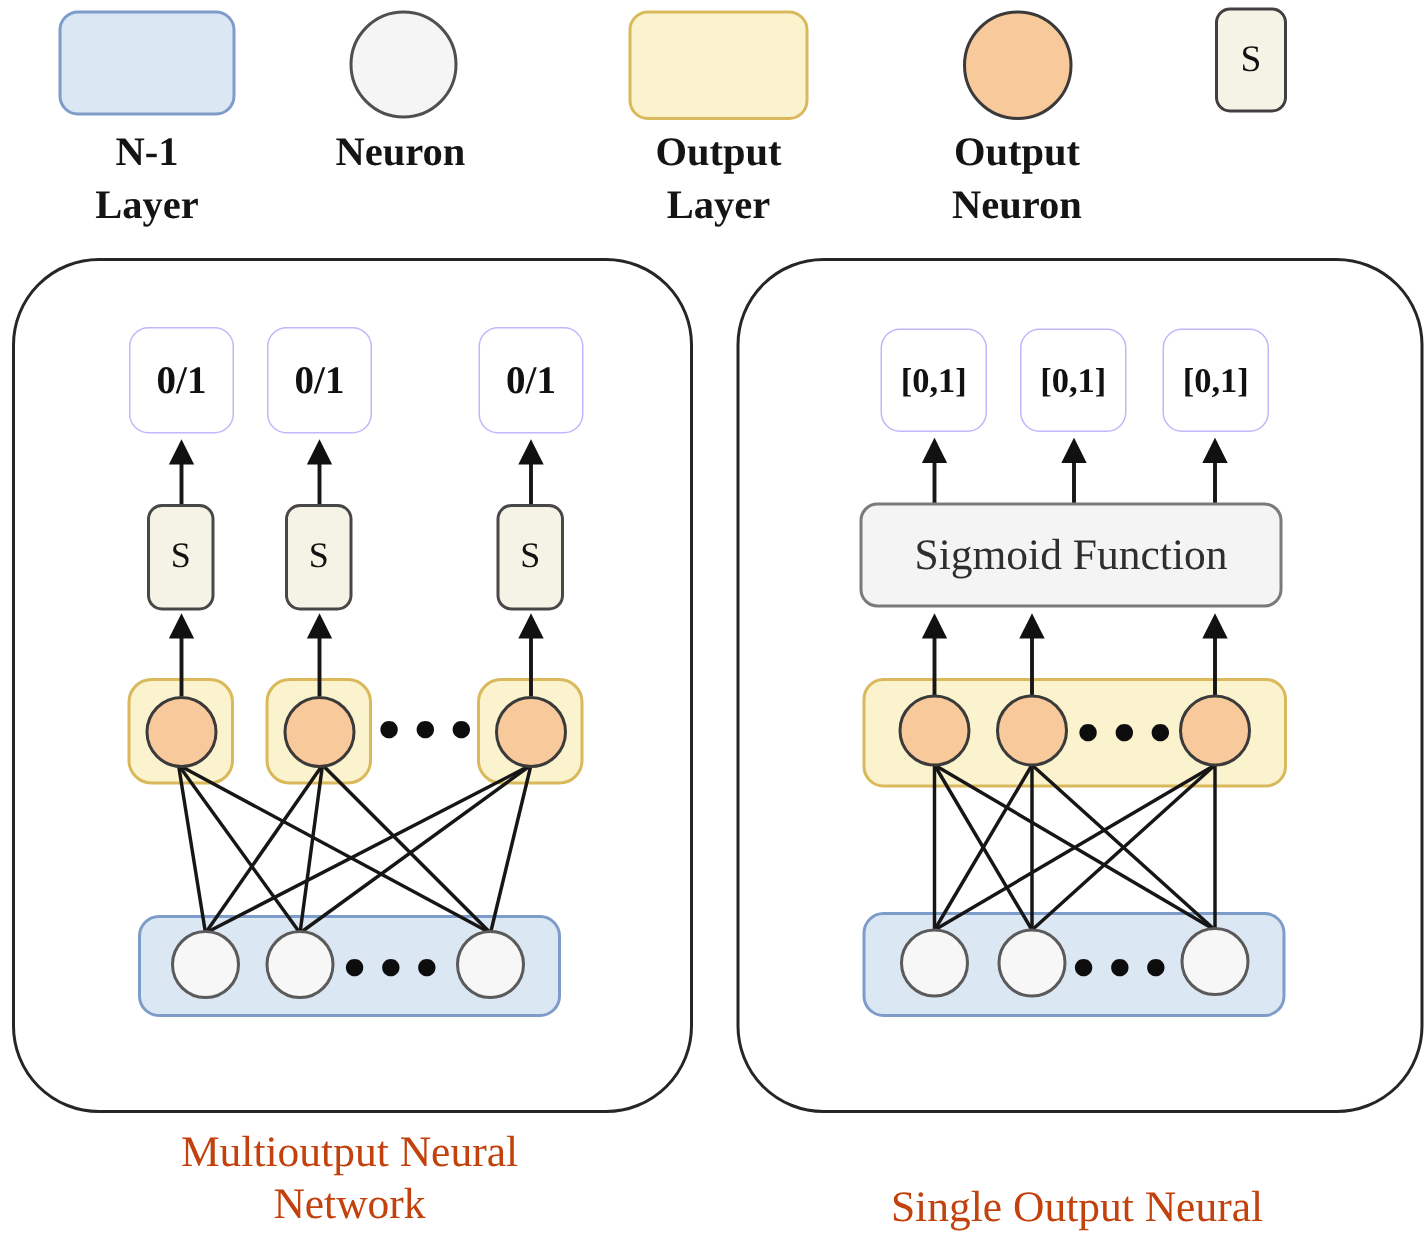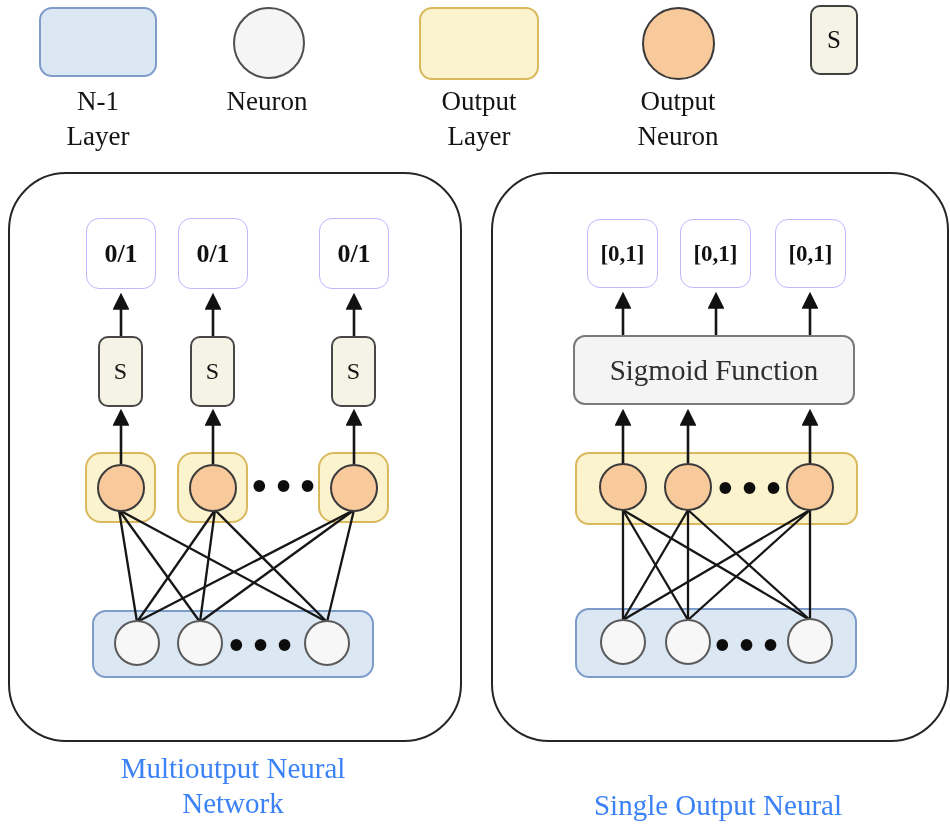--- a/index.html
+++ b/index.html
@@ -8,21 +8,21 @@
   .abs{position:absolute;box-sizing:border-box;}
 
   
   .lg-rect{border-radius:13px;}
   .lg-n1{left:39px;top:7px;width:118px;height:70px;background:#DCE7F4;border:2.5px solid #7E9CC9;}
   .lg-neuron{left:233px;top:7px;width:72px;height:72px;border-radius:50%;background:#F5F5F5;border:2.5px solid #4F4F4F;}
   .lg-outlayer{left:419px;top:7px;width:120px;height:73px;background:#FBF2CE;border:2.5px solid #D9B95C;}
   .lg-outneuron{left:642px;top:7px;width:73px;height:73px;border-radius:50%;background:#F8C99A;border:2.5px solid #3A3A3A;}
   .lg-sig{left:810px;top:5px;width:48px;height:70px;background:#F5F3E6;border:2.5px solid #404040;border-radius:10px;
           display:flex;align-items:center;justify-content:center;font-size:25px;}
-  .lg-label{position:absolute;text-align:center;font-size:27px;line-height:1.28;white-space:pre-line;color:#141414;}
+  .lg-label{position:absolute;text-align:center;font-size:27px;line-height:1.28;white-space:pre-line;color:#141414;font-weight:bold;}
 
   
   .panel{position:absolute;top:172px;height:566px;border:2.5px solid #262626;border-radius:58px;background:transparent;}
 
   
   .obox{width:70px;height:71px;background:#ffffff;border:1px solid #c4b5fd;border-radius:13px;
         display:flex;align-items:center;justify-content:center;font-size:26px;font-weight:700;z-index:4;font-family:Liberation Serif, serif;}
   .sbox{width:45px;height:71px;background:#F5F3E6;border:2.5px solid #474747;border-radius:10px;
         display:flex;align-items:center;justify-content:center;font-size:24px;z-index:4;}
   .ybox{width:71px;height:71px;background:#FBF2CE;border:2.5px solid #D9B95C;border-radius:16px;z-index:2;}
@@ -30,21 +30,21 @@
   .blue-layer{background:#DCE7F4;border:2px solid #7E9CC9;}
   .yellow-layer{background:#FBF2CE;border:2px solid #D9B95C;}
   .ocirc{width:48px;height:48px;border-radius:50%;background:#F8C99A;border:2.5px solid #3A3A3A;z-index:4;}
   .wcirc{width:46px;height:46px;border-radius:50%;background:#F7F7F7;border:2px solid #5A5A5A;z-index:4;}
   .sigbig{left:573px;top:335px;width:282px;height:70px;background:#F4F4F4;border:2.5px solid #7A7A7A;border-radius:12px;
           display:flex;align-items:center;justify-content:center;font-size:29px;color:#2E2E2E;z-index:4;}
 
   .dots{position:absolute;transform:translate(-50%,-50%);font-family:"DejaVu Sans",sans-serif;
         font-size:33px;font-weight:700;letter-spacing:3px;color:#0D0D0D;z-index:5;white-space:nowrap;}
 
-  .caption{position:absolute;text-align:center;font-size:29px;line-height:1.22;white-space:pre-line;color:#3b82f6;}
+  .caption{position:absolute;text-align:center;font-size:29px;line-height:1.22;white-space:pre-line;color:#c2410c;}
 
   svg.wires{position:absolute;left:0;top:0;z-index:3;pointer-events:none;}
   svg.wires line{stroke:#161616;}
   .conn{stroke-width:2.3;}
   .arr{stroke-width:2.6;}
 </style>
 </head>
 <body>
 
 <div class="stage">

